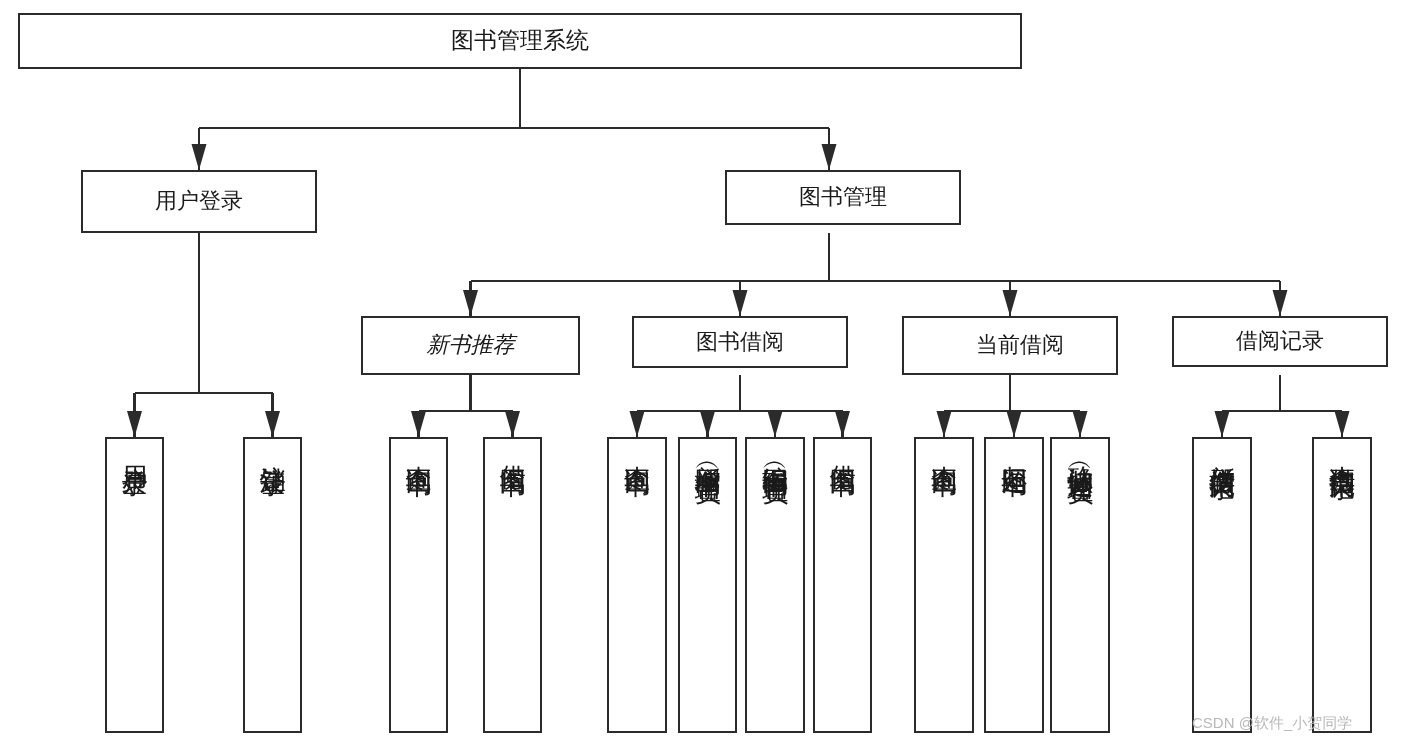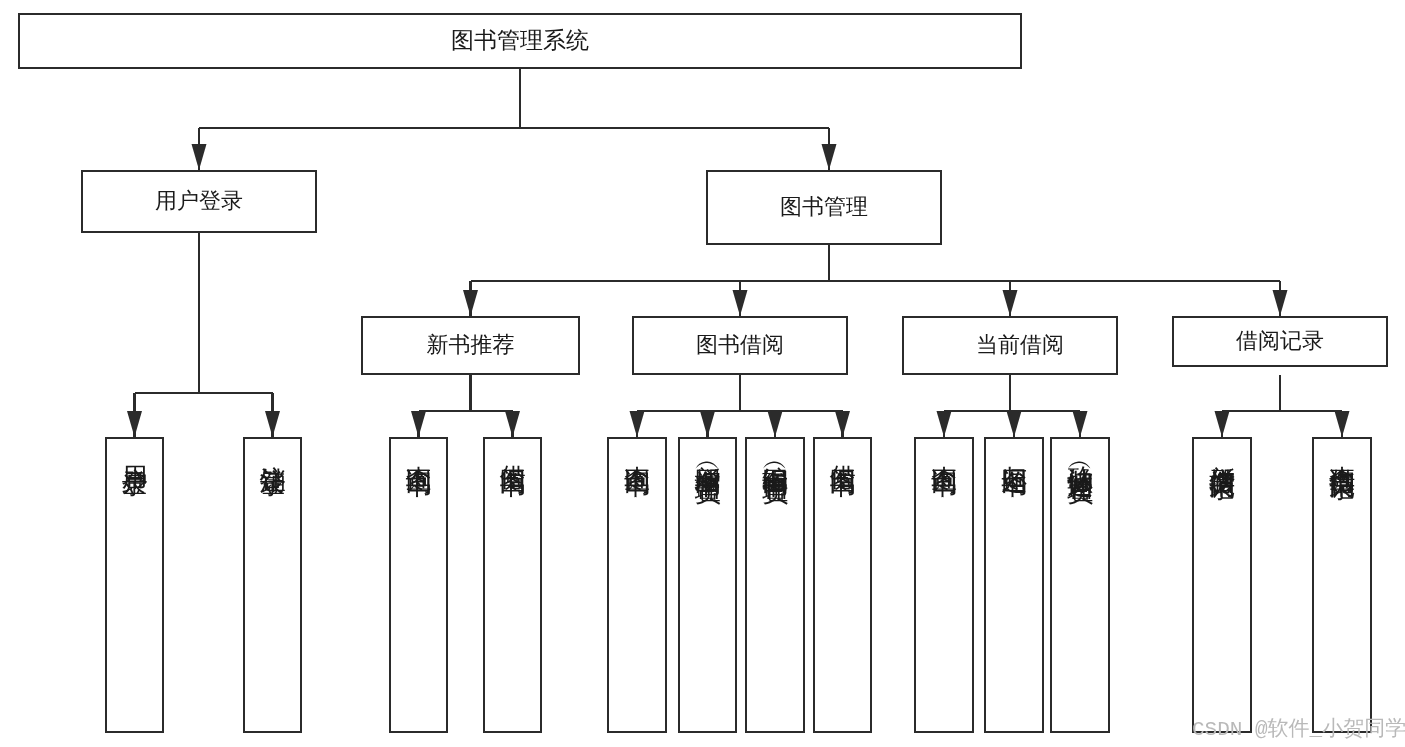--- a/index.html
+++ b/index.html
@@ -59,24 +59,23 @@
     writing-mode: vertical-rl;
     text-orientation: upright;
     font-size: 26px;
     line-height: 1.05;
     letter-spacing: 2px;
     white-space: nowrap;
   }
   .watermark {
     position: absolute;
     color: #b9b9b9;
-    font-size: 21px;
+    font-size: 15px;
     white-space: nowrap;
     user-select: none;
-    font-family: Liberation Mono, monospace;
   }
 </style>
 </head>
 <body>
 
 <div id="canvas">
   <svg id="edges" viewBox="0 0 1405 747">
       <line x1="520" y1="69" x2="520" y2="128" stroke="#2b2b2b" stroke-width="2.4" shape-rendering="crispEdges"></line>
       <line x1="199" y1="128" x2="829" y2="128" stroke="#2b2b2b" stroke-width="2.4" shape-rendering="crispEdges"></line>
       <line x1="199" y1="128" x2="199" y2="170" stroke="#2b2b2b" stroke-width="2.4" shape-rendering="crispEdges"></line>
@@ -130,27 +129,27 @@
       <line x1="1342" y1="411" x2="1342" y2="437" stroke="#2b2b2b" stroke-width="2.4" shape-rendering="crispEdges"></line>
       <path d="M 1334.5 411 L 1349.5 411 L 1342 437 Z" fill="#2b2b2b"></path>
     </svg>
   <div id="nodes">
       <div class="node lv0" style="left: 18px; top: 13px; width: 1004px; height: 56px;">
         <span class="label">图书管理系统</span>
       </div>
       <div class="node lv1" style="left: 81px; top: 170px; width: 236px; height: 63px;">
         <span class="label">用户登录</span>
       </div>
-      <div class="node lv1" style="left: 706px; top: 170px; width: 236px; height: 75px;">
+      <div class="node lv1" style="left: 725px; top: 170px; width: 236px; height: 55px;">
         <span class="label">图书管理</span>
       </div>
-      <div class="node lv2" style="left: 361px; top: 316px; width: 219px; height: 59px;">
+      <div class="node lv2" style="left: 361px; top: 316px; width: 219px; height: 59px; font-style: italic;">
         <span class="label">新书推荐</span>
       </div>
-      <div class="node lv2" style="left: 632px; top: 316px; width: 216px; height: 59px;">
+      <div class="node lv2" style="left: 632px; top: 316px; width: 216px; height: 52px;">
         <span class="label">图书借阅</span>
       </div>
       <div class="node lv2" style="left: 902px; top: 316px; width: 216px; height: 59px; padding-left: 20px;">
         <span class="label">当前借阅</span>
       </div>
       <div class="node lv2" style="left: 1172px; top: 316px; width: 216px; height: 51px;">
         <span class="label">借阅记录</span>
       </div>
       <div class="node lv3" style="left: 105px; top: 437px; width: 59px; height: 296px;">
         <span class="label">用户登录</span>

